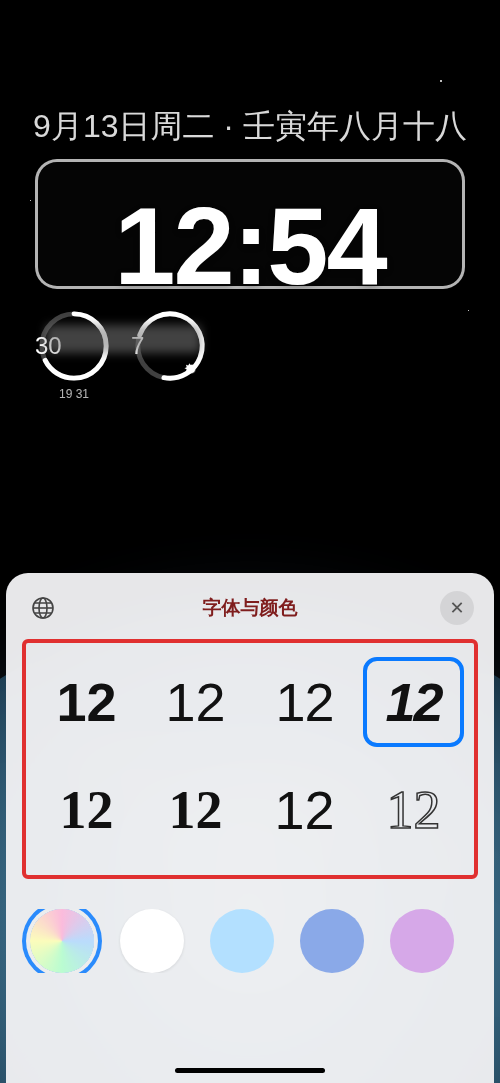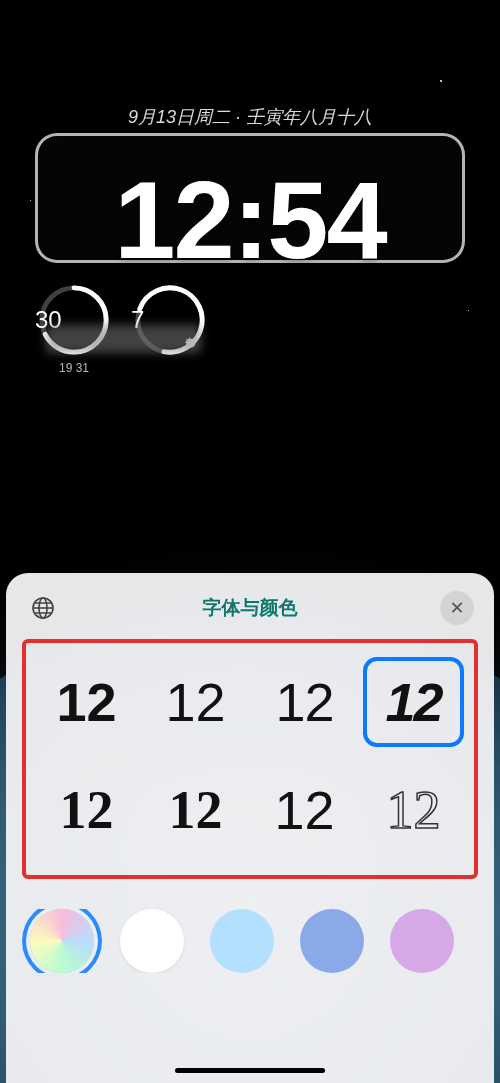--- a/index.html
+++ b/index.html
@@ -45,24 +45,23 @@
     .content {
       position: absolute;
       top: 0; left: 0; right: 0;
       padding-top: 105px;
       display: flex;
       flex-direction: column;
       align-items: center;
     }
     .date {
       color: rgba(255,255,255,0.85);
-      font-size: 18px;
+      font-size: 32px;
       font-weight: 500;
-      margin-bottom: 4px;
-      font-style: italic;
+      margin-bottom: 10px;
     }
     .clock-frame {
       width: 430px;
       height: 130px;
       border: 3px solid rgba(255,255,255,0.7);
       border-radius: 22px;
       display: flex;
       align-items: center;
       justify-content: center;
       background: rgba(255,255,255,0.02);
@@ -114,21 +113,21 @@
       margin-bottom: 14px;
       padding: 0 6px;
     }
     .globe-btn, .close-btn {
       width: 34px; height: 34px;
       display:flex; align-items:center; justify-content:center;
       color: #555;
       font-size: 22px;
     }
     .close-btn { background: rgba(0,0,0,0.08); border-radius: 50%; font-size: 18px; }
-    .panel-title { font-size: 19px; font-weight: 600; color: #0f766e; }
+    .panel-title { font-size: 19px; font-weight: 600; color: #7f1d1d; }
     .font-grid-wrap {
       border: 4px solid #e03030;
       border-radius: 6px;
       padding: 6px 6px;
       margin: 0 2px;
     }
     .font-grid {
       display: grid;
       grid-template-columns: repeat(4, 1fr);
       gap: 18px 8px;

